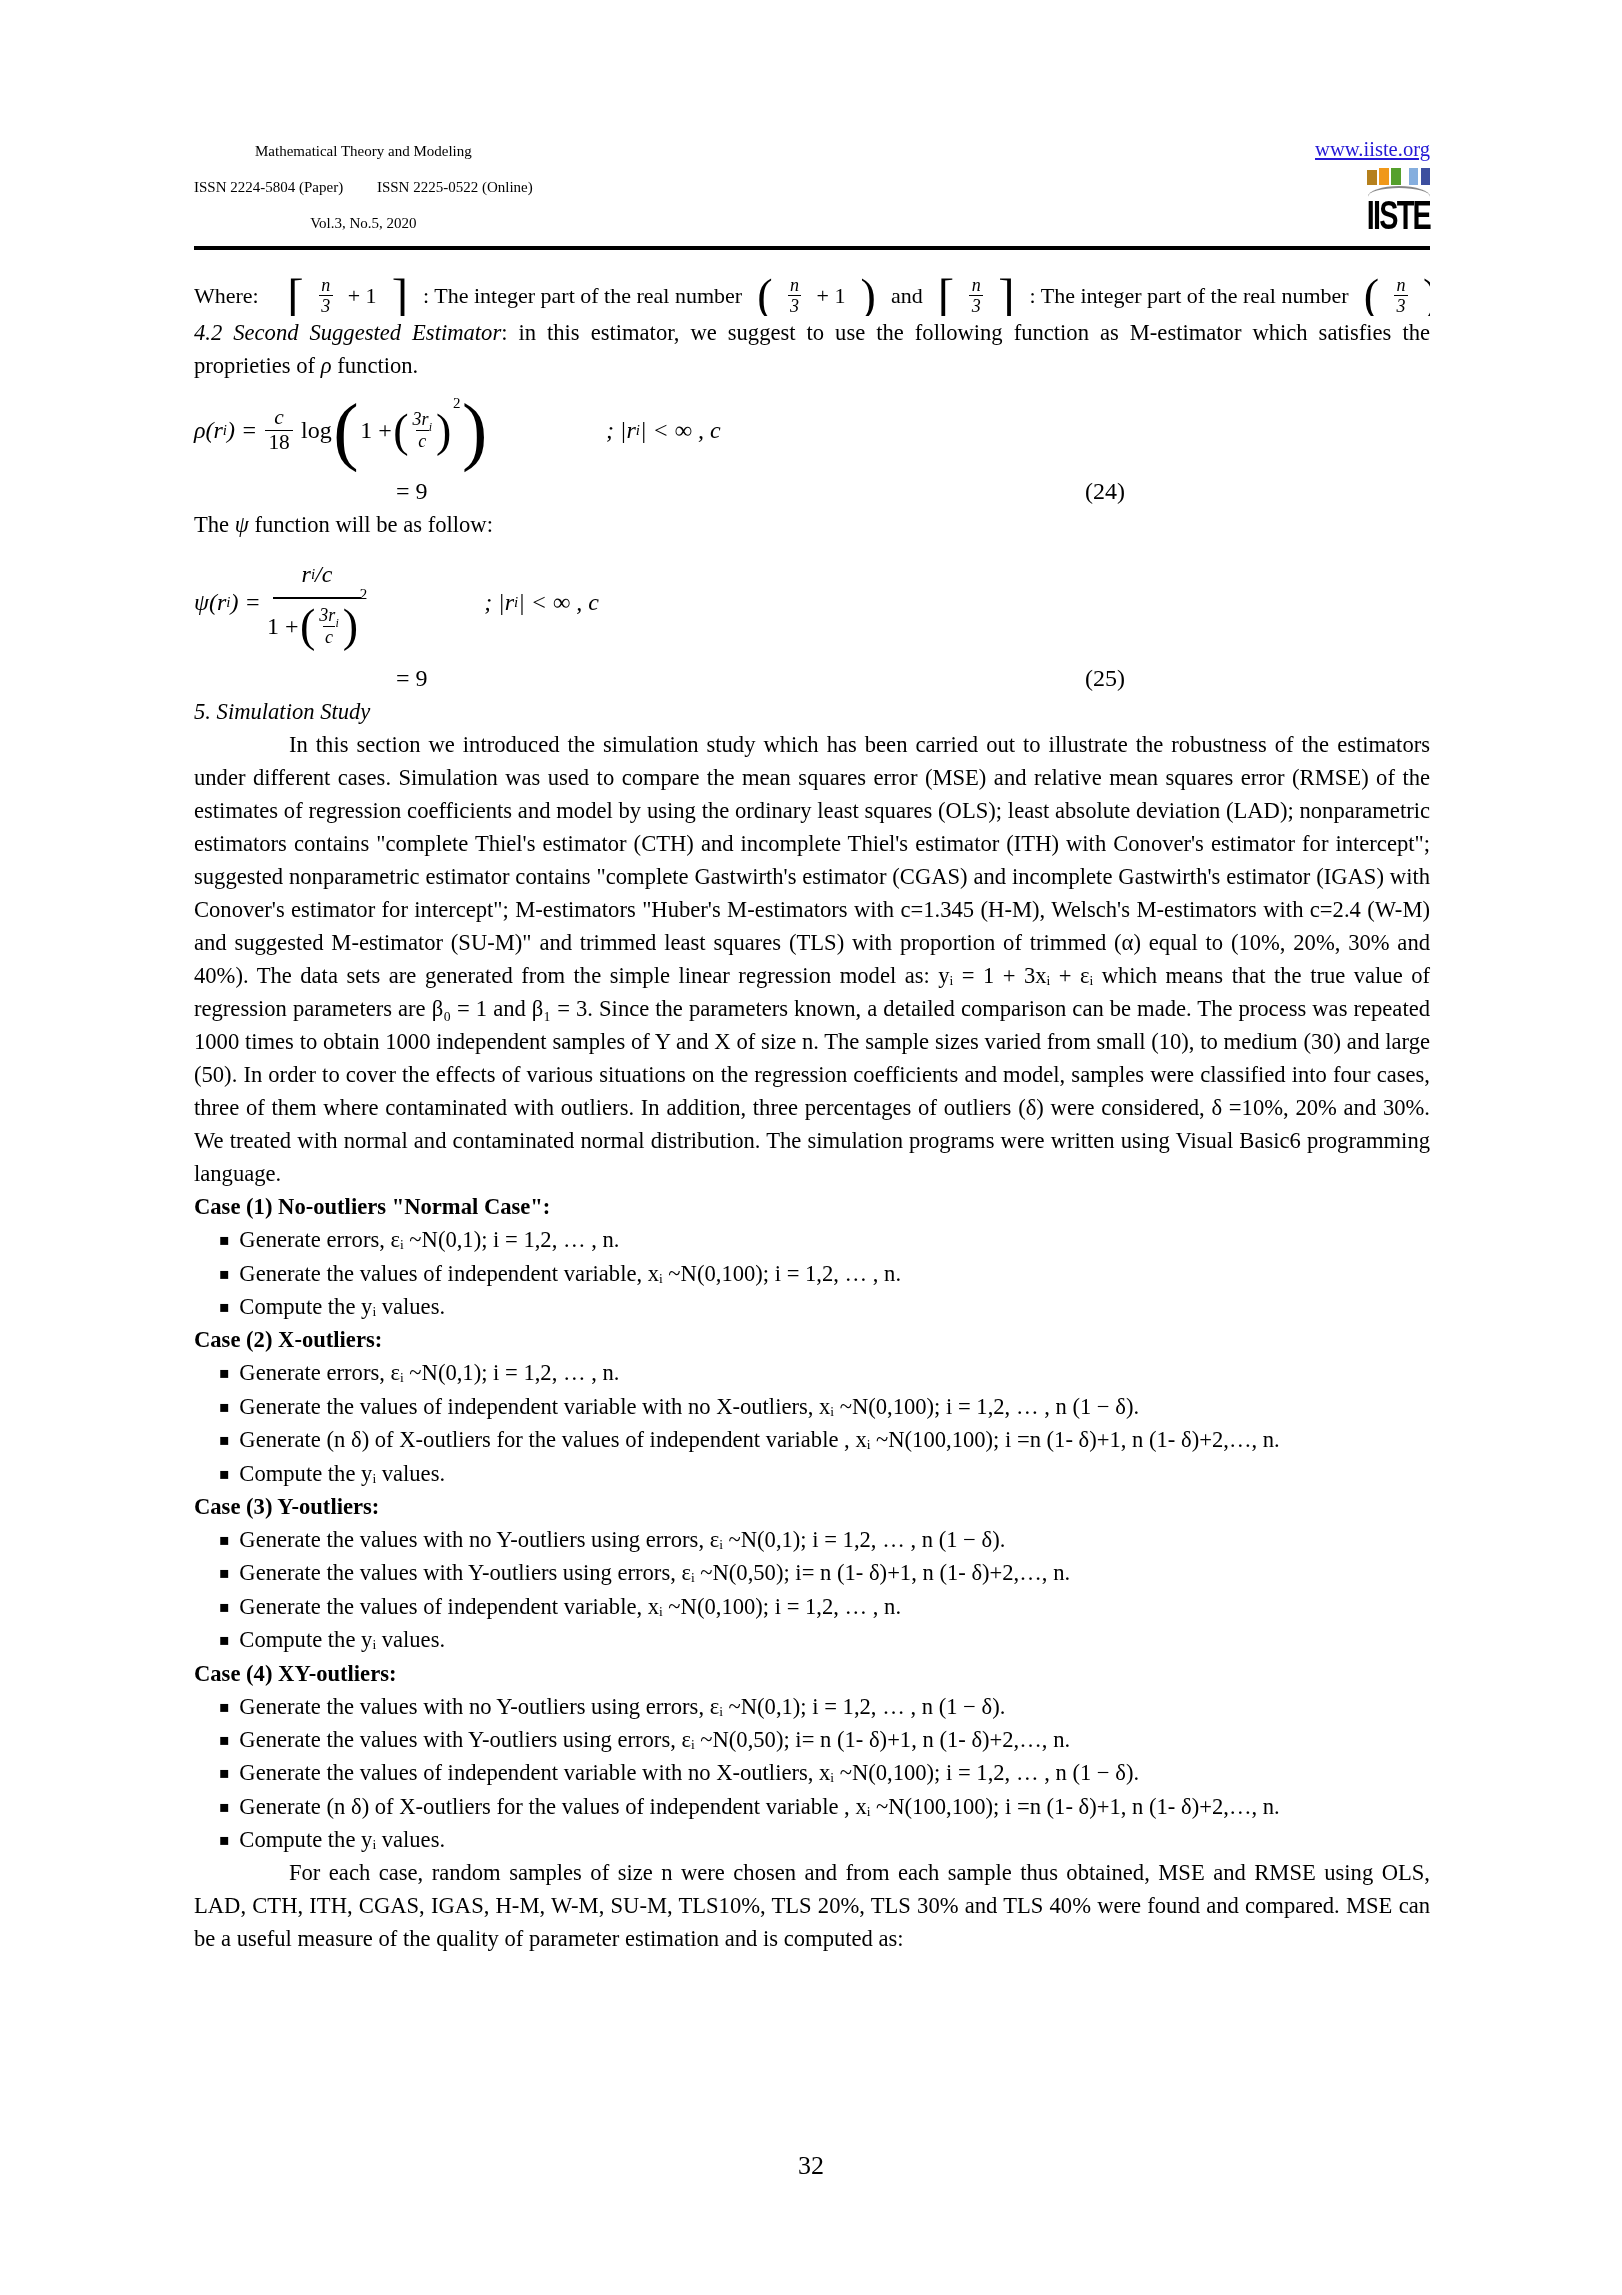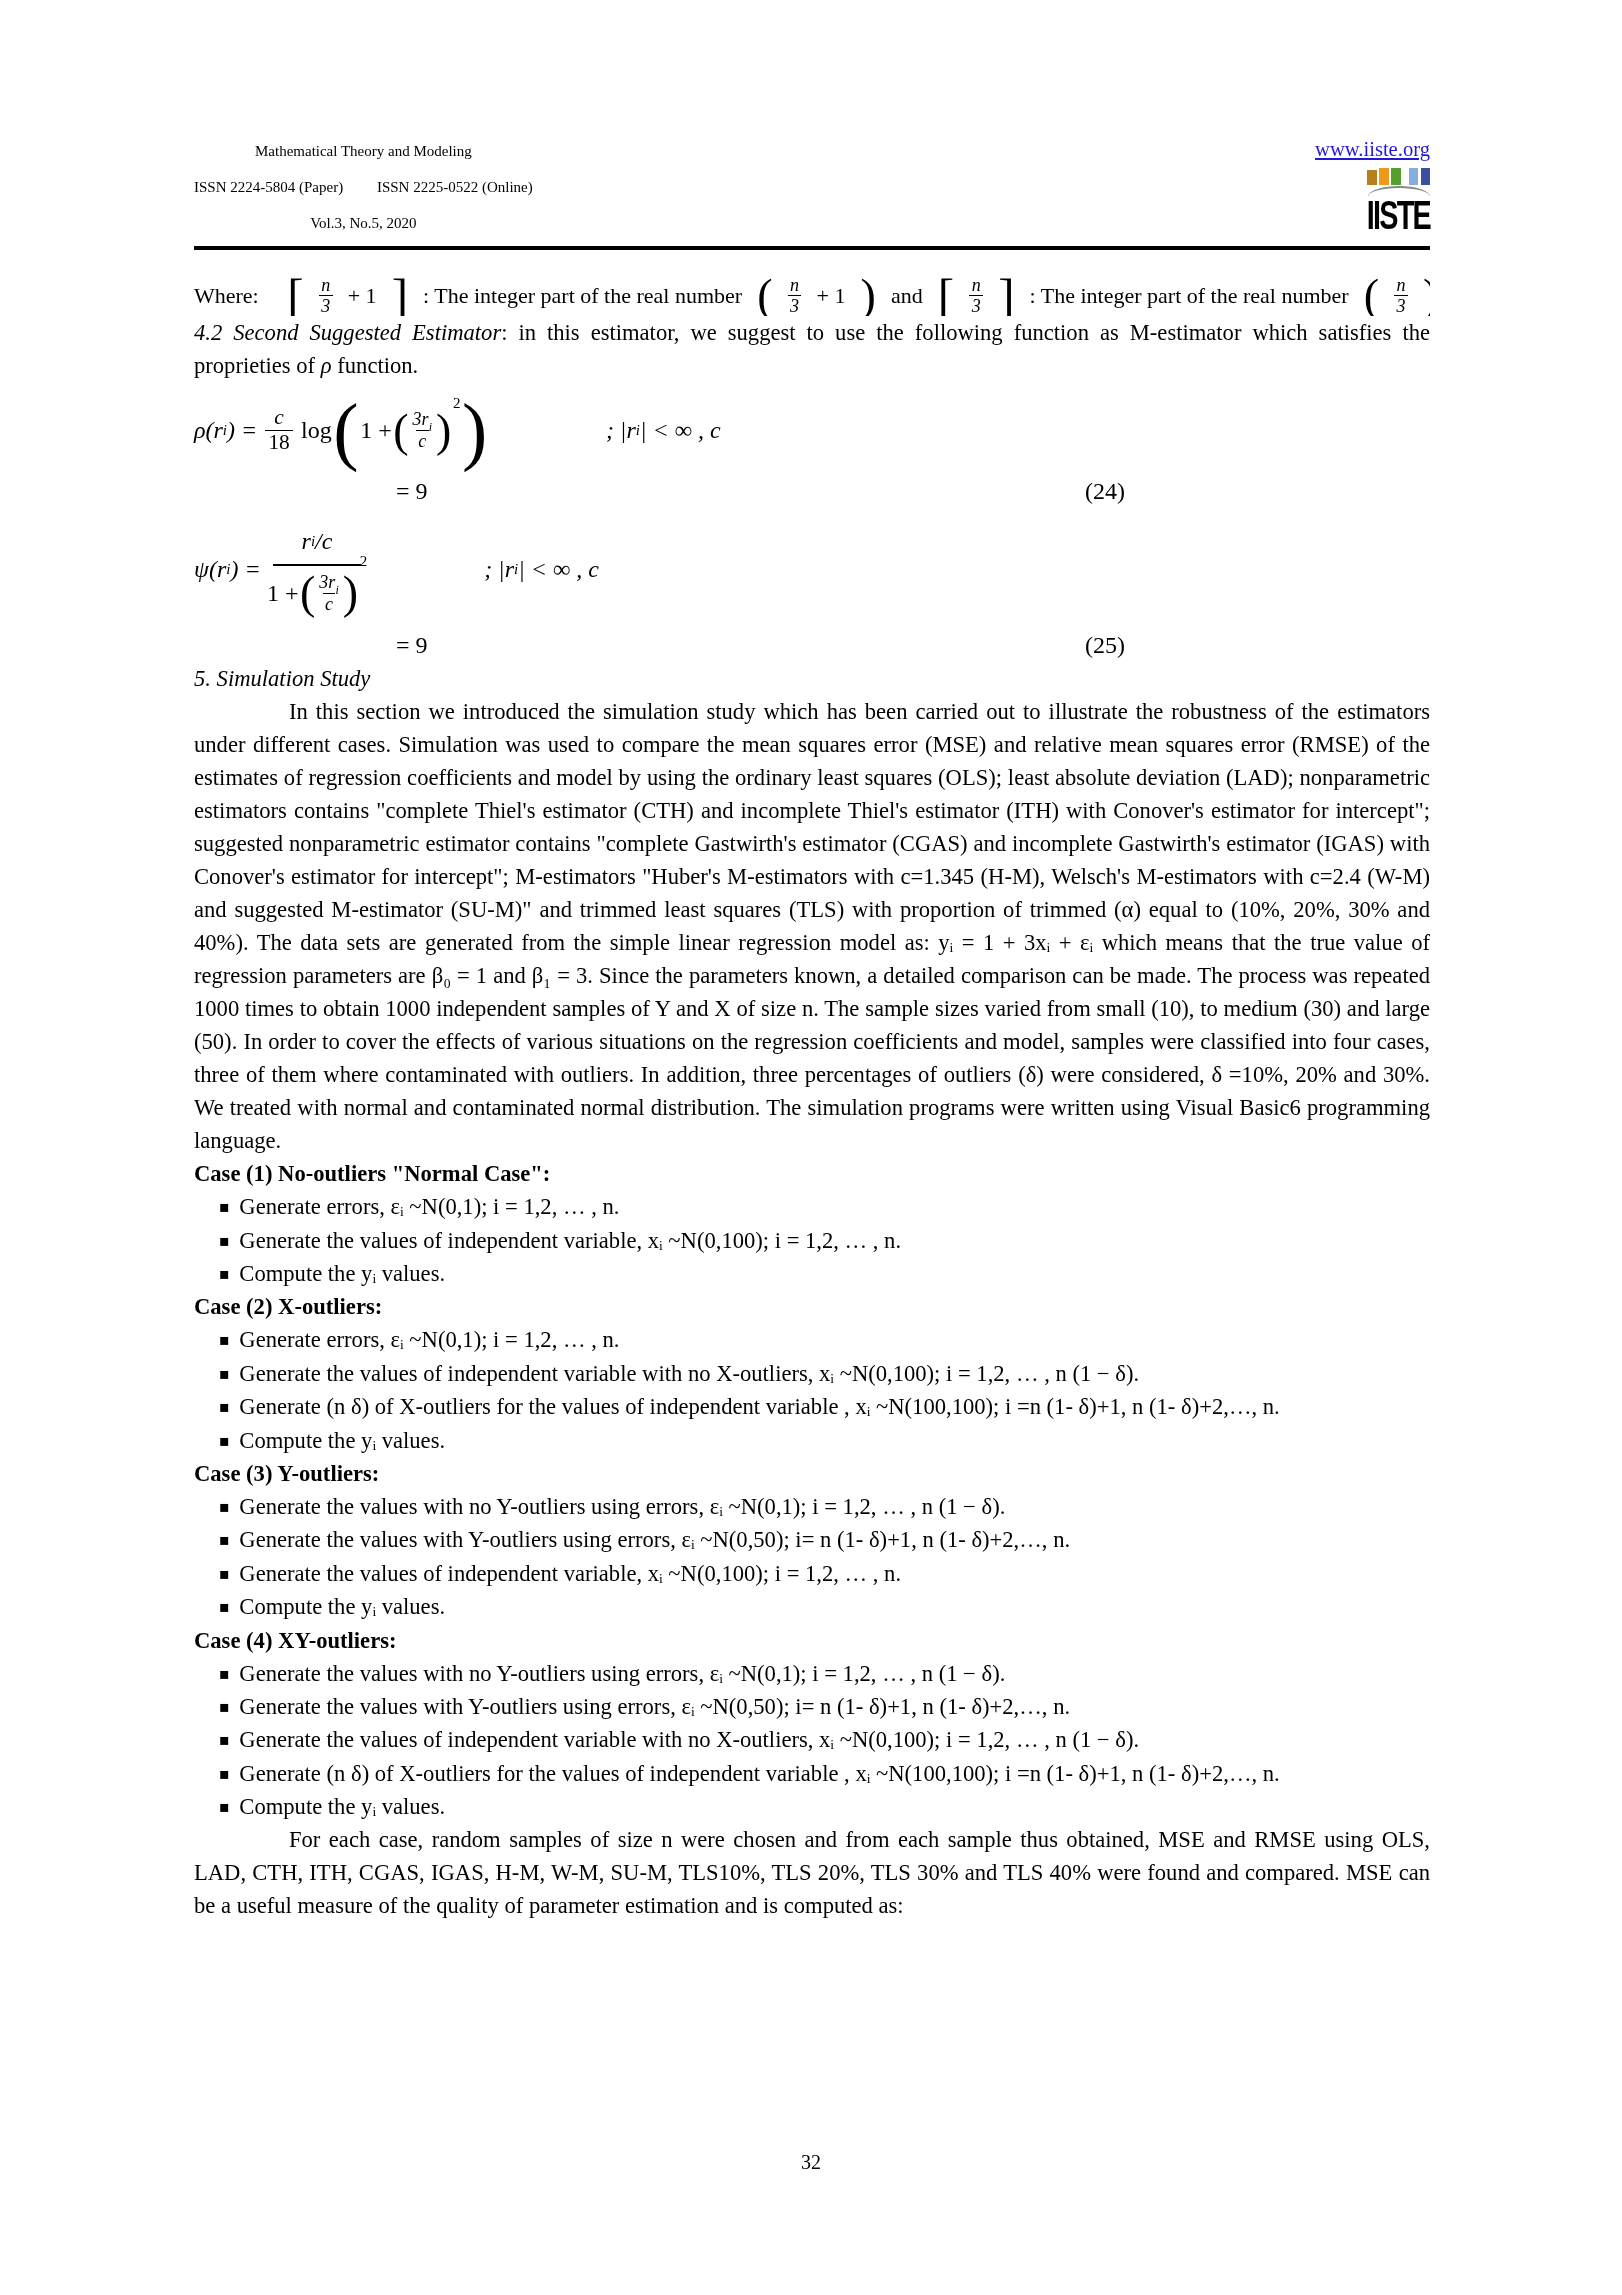--- a/index.html
+++ b/index.html
@@ -63,21 +63,21 @@
   .cond{margin-left:117px;font-style:italic;display:inline-flex;align-items:center;}
   .eq-sub{position:relative;height:33px;font-size:24px;}
   .eq-sub .res{position:absolute;left:202px;top:0;}
   .eq-sub .eqnum{position:absolute;left:891px;top:0;}
   .vfrac{display:inline-flex;flex-direction:column;align-items:center;margin-left:6.3px;}
   .vfrac .vnum{display:flex;align-items:center;border-bottom:2.4px solid #000;padding:0 28.5px 6.3px;font-style:italic;}
   .vfrac .vden{display:flex;align-items:center;padding-top:6.3px;}
   .sec5-head{margin-top:11px;}
   .psi-line{margin-top:1.6px;}
 
-  .pageno{position:absolute;top:2151px;left:0;width:1622px;text-align:center;font-size:20px;}
+  .pageno{position:absolute;top:2151px;left:0;width:1622px;text-align:center;font-size:26px;}
 </style>
 </head>
 <body>
 
 <div class="page">
   <div class="content">
 
     <div class="header">
       <div class="header-left">
         <div>Mathematical Theory and Modeling</div>
@@ -167,20 +167,21 @@
               <sub>i</sub>
               <span>| &lt; ∞  , c</span>
             </span>
         </div>
         <div class="eq-sub">
           <span class="res">= 9</span>
           <span class="eqnum">(24)</span>
         </div>
       </div>
 
+      <p class="psi-line"><span>The </span><span class="bi">ψ</span><span> function will be as follow:</span></p>
 
       <div>
         <div class="eq-main eq25-main">
           <span class="it">ψ(r</span>
             <sub>i</sub>
             <span class="it">) =</span>
           <span class="vfrac">
             <span class="vnum">
                 <span>r</span>
                 <sub>i</sub>

